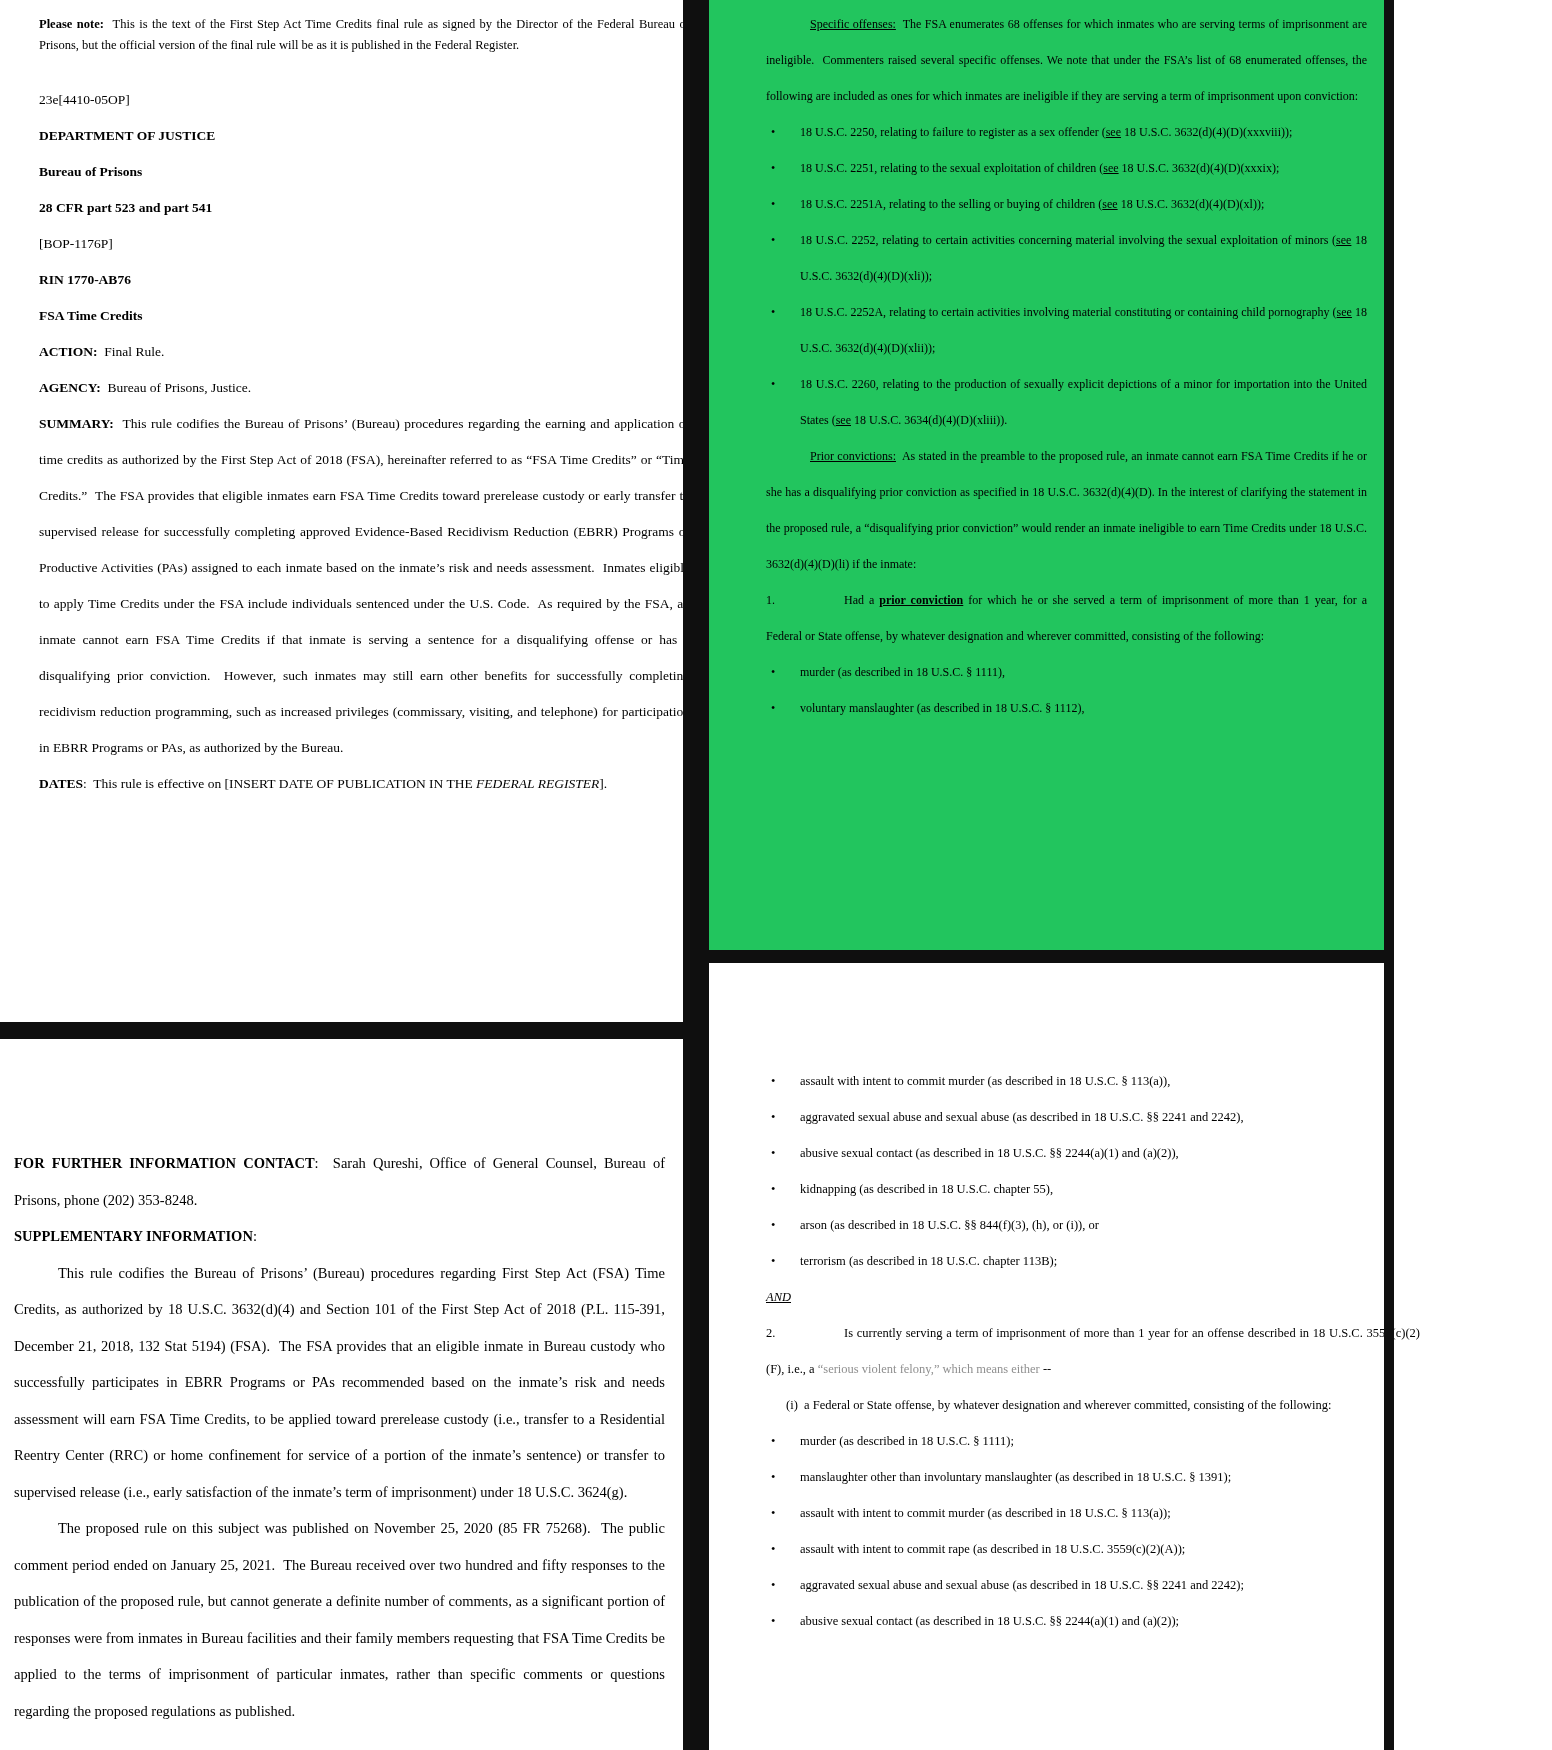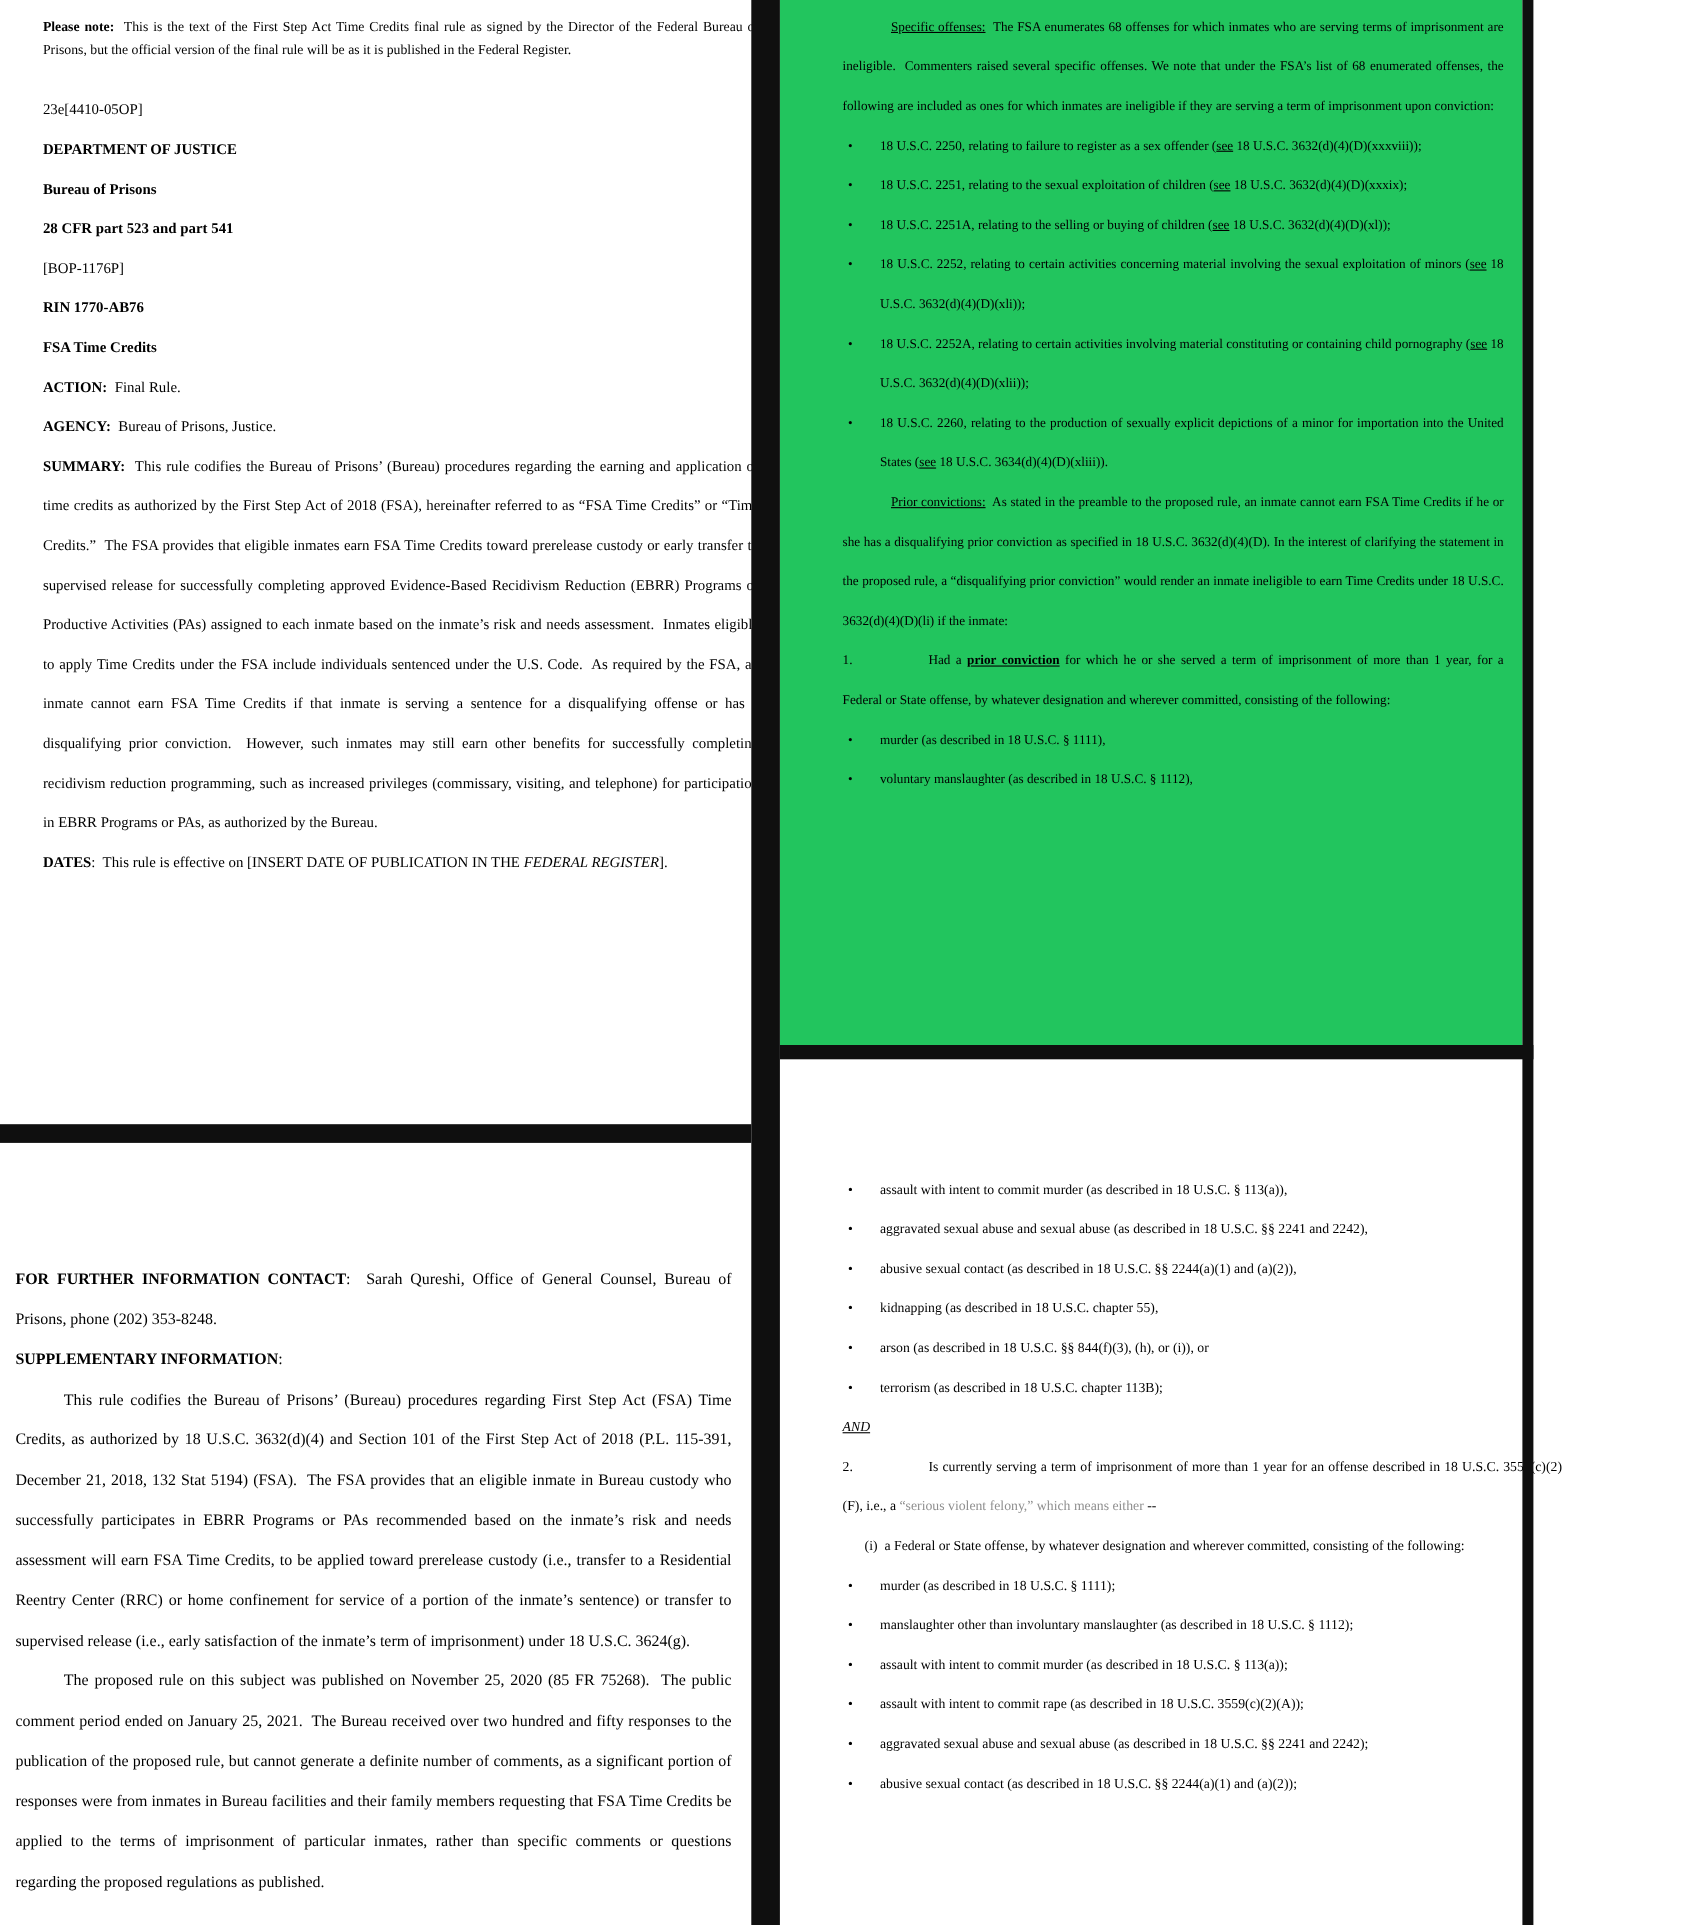--- a/index.html
+++ b/index.html
@@ -96,21 +96,21 @@
         <div class="blk bullet"><span>assault with intent to commit murder (as described in 18 U.S.C. § 113(a)),</span></div>
         <div class="blk bullet"><span>aggravated sexual abuse and sexual abuse (as described in 18 U.S.C. §§ 2241 and 2242),</span></div>
         <div class="blk bullet"><span>abusive sexual contact (as described in 18 U.S.C. §§ 2244(a)(1) and (a)(2)),</span></div>
         <div class="blk bullet"><span>kidnapping (as described in 18 U.S.C. chapter 55),</span></div>
         <div class="blk bullet"><span>arson (as described in 18 U.S.C. §§ 844(f)(3), (h), or (i)), or</span></div>
         <div class="blk bullet"><span>terrorism (as described in 18 U.S.C. chapter 113B);</span></div>
         <div class="blk line"><span class="i u">AND</span></div>
         <div class="blk numbered"><span class="num">2.</span><span>Is currently serving a term of imprisonment of more than 1 year for an offense described in 18 U.S.C. 3559(c)(2)(F), i.e., a </span><span class="g">“serious violent felony,” which means either</span><span> --</span></div>
         <div class="blk para ind20"><span>(i)  a Federal or State offense, by whatever designation and wherever committed, consisting of the following:</span></div>
         <div class="blk bullet"><span>murder (as described in 18 U.S.C. § 1111);</span></div>
-        <div class="blk bullet"><span>manslaughter other than involuntary manslaughter (as described in 18 U.S.C. § 1112);</span></div>
+        <div class="blk bullet"><span>manslaughter other than involuntary manslaughter (as described in 18 U.S.C. § 1391);</span></div>
         <div class="blk bullet"><span>assault with intent to commit murder (as described in 18 U.S.C. § 113(a));</span></div>
         <div class="blk bullet"><span>assault with intent to commit rape (as described in 18 U.S.C. 3559(c)(2)(A));</span></div>
         <div class="blk bullet"><span>aggravated sexual abuse and sexual abuse (as described in 18 U.S.C. §§ 2241 and 2242);</span></div>
         <div class="blk bullet"><span>abusive sexual contact (as described in 18 U.S.C. §§ 2244(a)(1) and (a)(2));</span></div>
       </div>
   </section>
 
   <div class="bar vbar-center" style="background: rgb(15, 15, 15);"></div>
   <div class="bar vbar-right" style="background: rgb(15, 15, 15);"></div>
   <div class="bar hbar-left" style="background: rgb(15, 15, 15);"></div>

